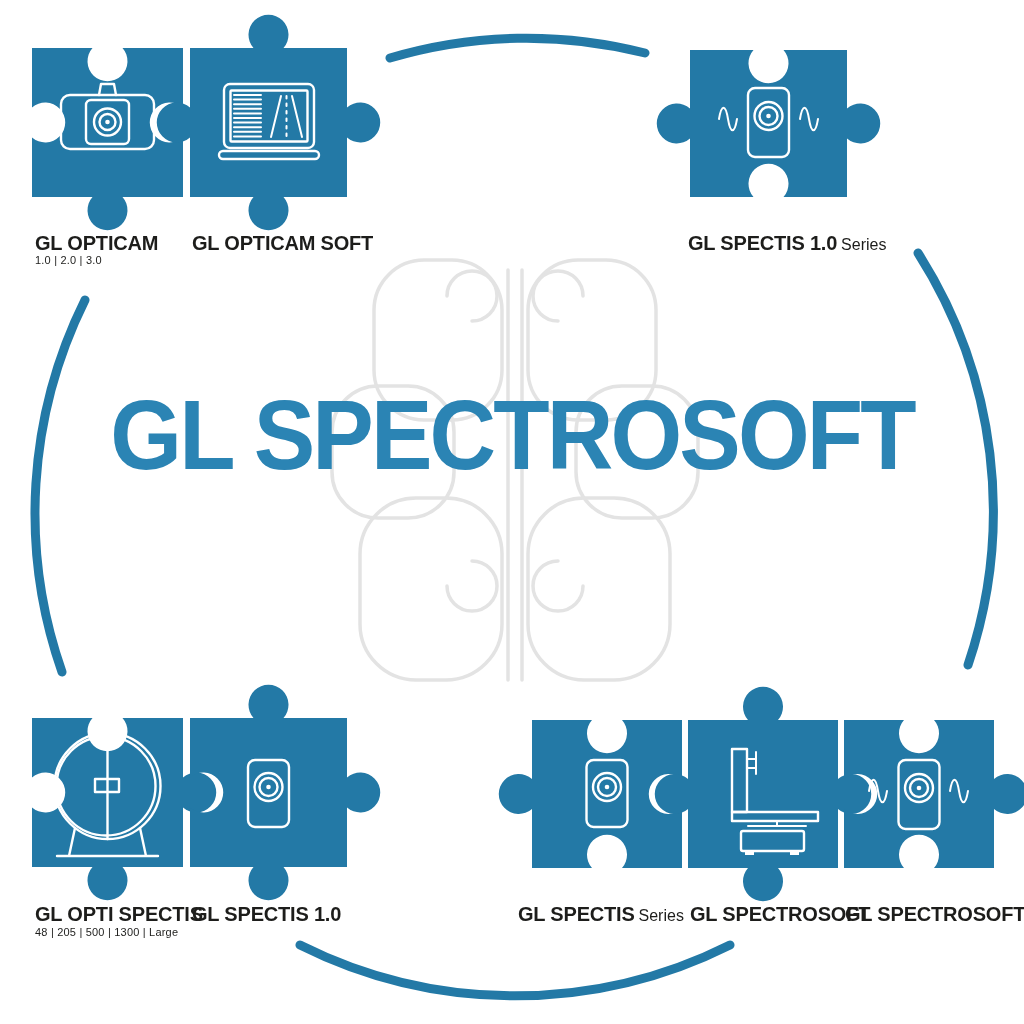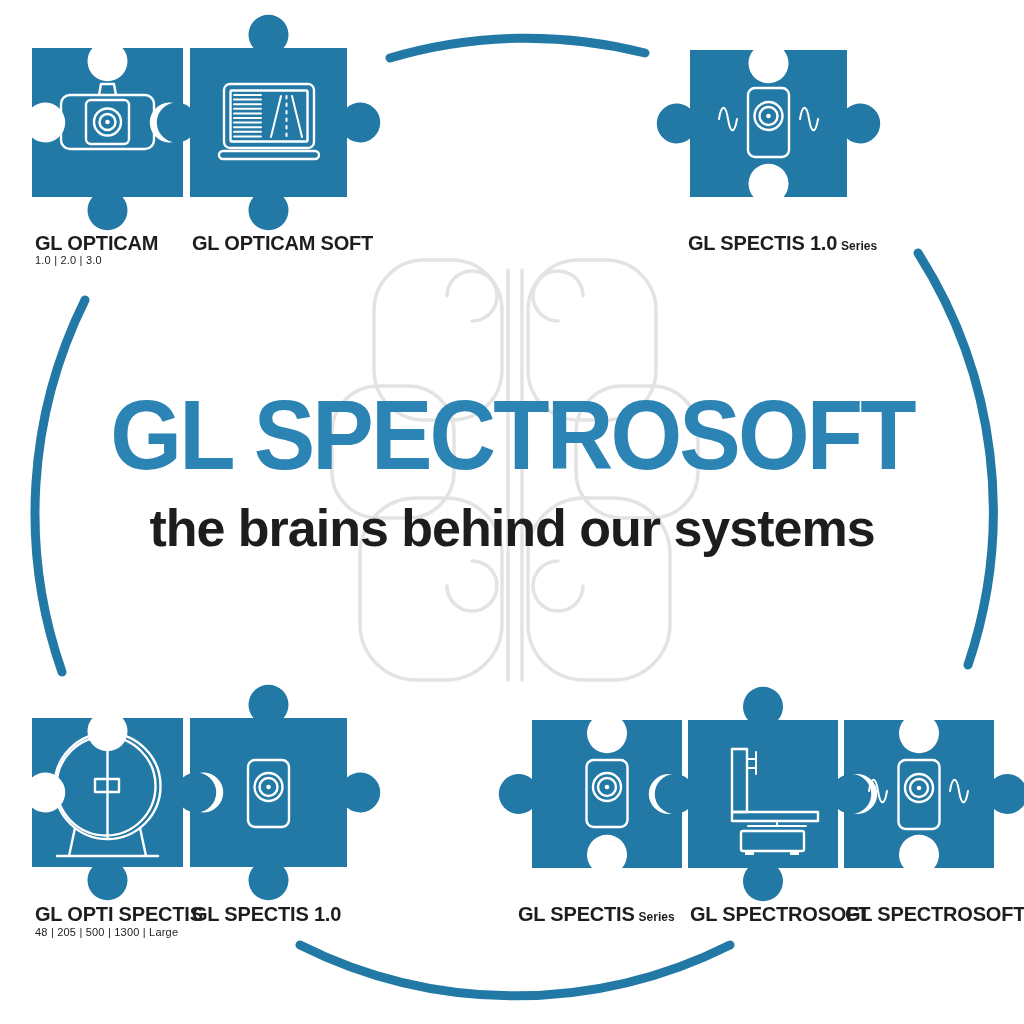--- a/index.html
+++ b/index.html
@@ -21,21 +21,21 @@
   .ic .thin{stroke-width:2;}
   .ic .dot{fill:#fff;stroke:none;}
   .plabel{
     position:absolute;font-size:20px;font-weight:bold;letter-spacing:-0.2px;
     color:var(--ink);white-space:nowrap;
   }
   .psub{
     position:absolute;font-size:11px;font-weight:normal;letter-spacing:0.2px;
     color:var(--ink);white-space:nowrap;
   }
-  .suffix{font-size:12px;font-weight:bold;letter-spacing:0;margin-left:4px;}
+  .suffix{font-size:16px;font-weight:normal;letter-spacing:0;margin-left:4px;}
   .title{
     position:absolute;left:0;top:386px;width:1024px;text-align:center;
     font-size:98px;font-weight:bold;letter-spacing:-3px;line-height:1;
     color:var(--title-blue);transform:scaleX(0.94);transform-origin:center;white-space:nowrap;
   }
   .subtitle{
     position:absolute;left:0;top:502px;width:1024px;text-align:center;
     font-size:52px;font-weight:bold;letter-spacing:-1px;line-height:1;
     color:var(--ink);white-space:nowrap;
   }
@@ -141,21 +141,20 @@
         <circle cx="919" cy="788" r="14"></circle>
         <circle cx="919" cy="788" r="9"></circle>
         <circle class="dot" cx="919" cy="788" r="2.3"></circle>
         <path class="thin" d="M869,791 c2.5,-15 6.5,-15 9,0 c2.5,15 6.5,15 9,0"></path>
         <path class="thin" d="M950,791 c2.5,-15 6.5,-15 9,0 c2.5,15 6.5,15 9,0"></path>
       </g>
     </g>
   </svg>
 
   <div class="title">GL SPECTROSOFT</div>
-  <div class="subtitle">the brains behind our systems</div>
 
   <div class="plabel" style="left:35px;top:232px">GL OPTICAM</div>
   <div class="psub" style="left:35px;top:254px">1.0 | 2.0 | 3.0</div>
   <div class="plabel" style="left:192px;top:232px">GL OPTICAM SOFT</div>
 
   <div class="plabel" style="left:688px;top:232px"><span>GL SPECTIS 1.0</span><span class="suffix">Series</span></div>
 
   <div class="plabel" style="left:35px;top:903px">GL OPTI SPECTIS</div>
   <div class="psub" style="left:35px;top:926px">48 | 205 | 500 | 1300 | Large</div>
   <div class="plabel" style="left:192px;top:903px">GL SPECTIS 1.0</div>

